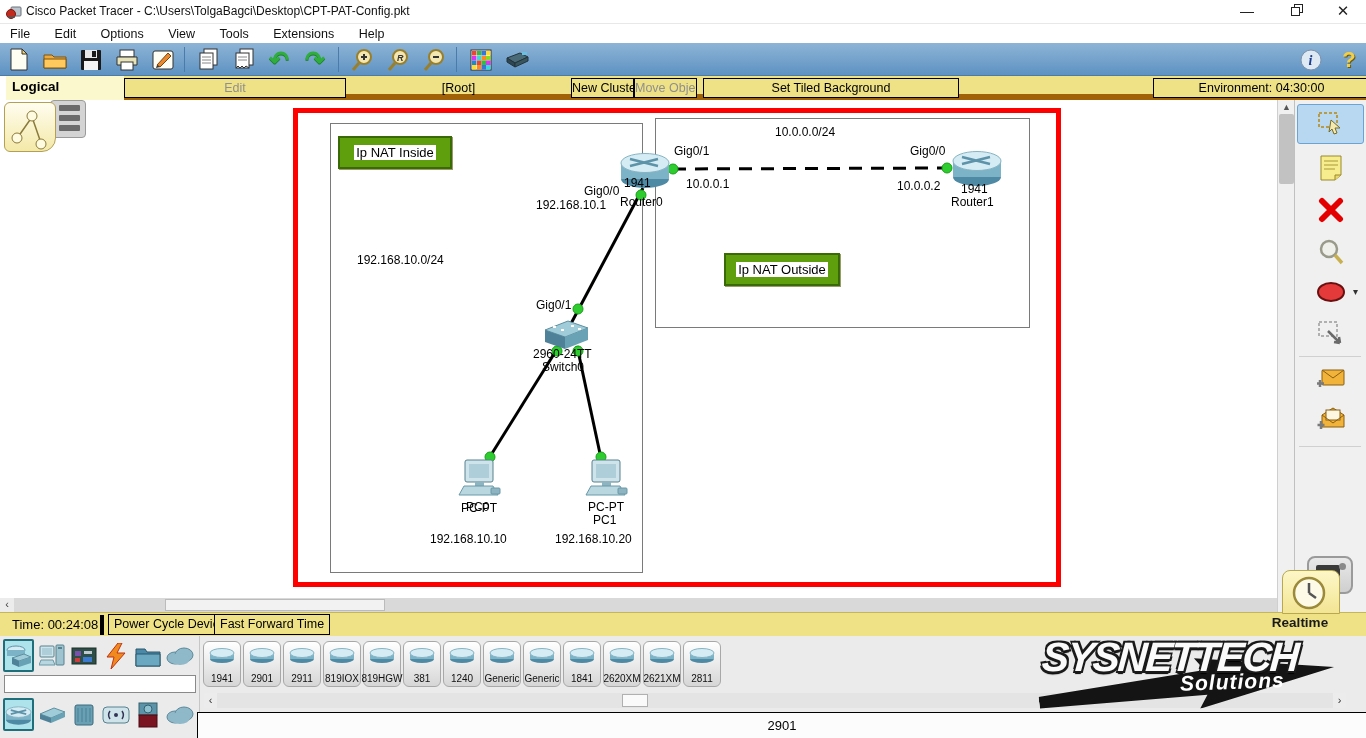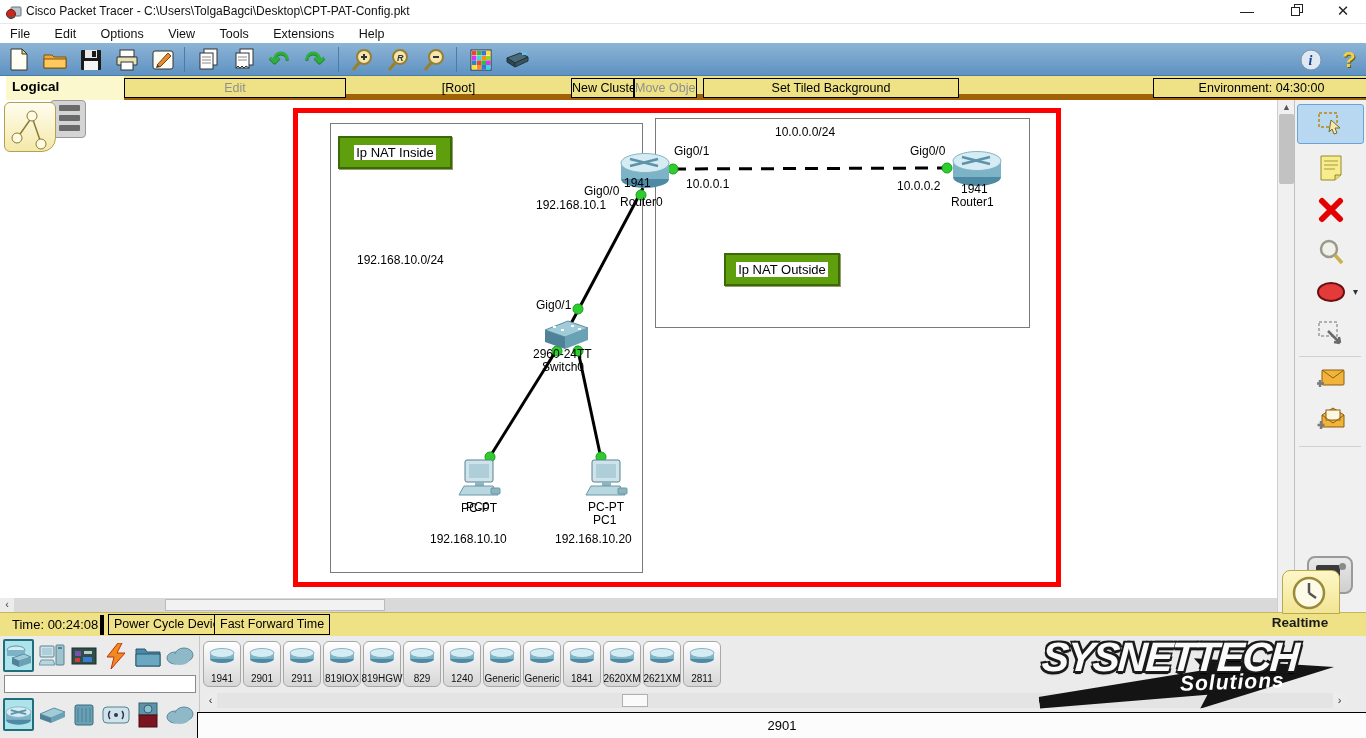--- a/index.html
+++ b/index.html
@@ -593,21 +593,21 @@
           <ellipse cx="13" cy="6" rx="12" ry="4.5" fill="#d5ecf4" stroke="#86b4c4"></ellipse>
         </svg>
         <span class="dev-lbl">819HGW</span>
       </div>
     <div class="dev-btn" style="left:403px">
         <svg width="26" height="17" viewBox="0 0 26 17">
           <ellipse cx="13" cy="12" rx="12" ry="4" fill="#4f8aa5"></ellipse>
           <rect x="1" y="6" width="24" height="6" fill="#7db3c7"></rect>
           <ellipse cx="13" cy="6" rx="12" ry="4.5" fill="#d5ecf4" stroke="#86b4c4"></ellipse>
         </svg>
-        <span class="dev-lbl">829</span>
+        <span class="dev-lbl">381</span>
       </div>
     <div class="dev-btn" style="left:443px">
         <svg width="26" height="17" viewBox="0 0 26 17">
           <ellipse cx="13" cy="12" rx="12" ry="4" fill="#4f8aa5"></ellipse>
           <rect x="1" y="6" width="24" height="6" fill="#7db3c7"></rect>
           <ellipse cx="13" cy="6" rx="12" ry="4.5" fill="#d5ecf4" stroke="#86b4c4"></ellipse>
         </svg>
         <span class="dev-lbl">1240</span>
       </div>
     <div class="dev-btn" style="left:483px">

